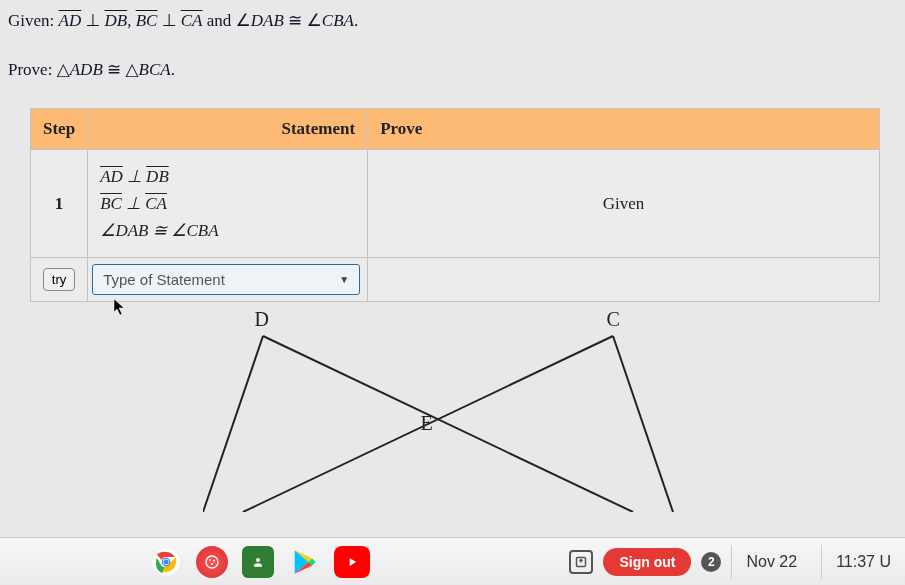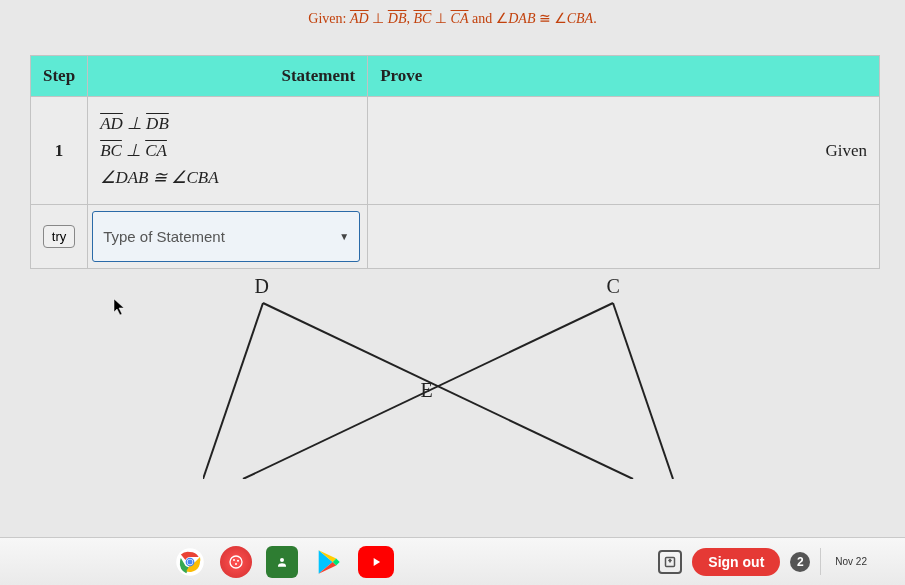--- a/index.html
+++ b/index.html
@@ -10,24 +10,23 @@
       background: #e8e8e8;
       color: #222;
       overflow: hidden;
       position: relative;
     }
     .content {
       padding: 0 8px;
       background: #e8e8e8;
     }
     .given-line, .prove-line {
-      font-size: 14px;
+      font-size: 17px;
       margin: 20px 0 28px 0;
-      color: #c2410c;
-      text-align: center;
+      color: #0f172a;
     }
     .given-line { margin-top: 10px; }
     .overline {
       text-decoration: overline;
       font-style: italic;
     }
     .math-italic { font-style: italic; }
     
     .proof-table {
       margin: 28px 22px 10px 22px;
@@ -38,47 +37,47 @@
     }
     .proof-table th, .proof-table td {
       border: 1px solid #c3c3c3;
       padding: 10px 12px;
       font-size: 17px;
       vertical-align: middle;
     }
     .proof-table th {
       font-weight: bold;
       text-align: left;
-      background: #5eead4;
+      background: #fdba74;
       font-family: Liberation Serif, serif;
     }
     .proof-table th.step-col { width: 48px; text-align: center; }
     .proof-table th.statement-col { width: 280px; text-align: right; }
     .proof-table th.reason-col { text-align: left; }
     .proof-table td.step-cell { text-align: center; font-weight: bold; }
     .proof-table td.statement-cell { text-align: left; }
     .proof-table td.statement-cell div { margin: 6px 0; font-style: italic; }
-    .proof-table td.reason-cell { text-align: right; }
+    .proof-table td.reason-cell { text-align: center; }
     
     .try-row td { padding: 6px 4px; }
     .try-btn {
       border: 1px solid #888;
       border-radius: 4px;
       padding: 3px 8px;
       font-size: 13px;
       background: #f0f0f0;
       cursor: pointer;
       font-family: Arial, sans-serif;
     }
     .type-select {
       width: 268px;
       border: 1.5px solid #2a6aa8;
       border-radius: 3px;
       background: #eef3f8;
-      padding: 16px 10px;
+      padding: 6px 10px;
       font-size: 15px;
       color: #555;
       display: flex;
       justify-content: space-between;
       align-items: center;
       cursor: pointer;
       font-family: Arial, sans-serif;
     }
     .caret { font-size: 10px; color: #444; }
     
@@ -103,21 +102,21 @@
     }
     
     .taskbar {
       position: absolute;
       left: 0; right: 0; bottom: 0;
       height: 48px;
       background: linear-gradient(#f7f7f7, #eaeaea);
       border-top: 1px solid #c9c9c9;
       display: flex;
       align-items: center;
-      padding: 0 24px;
+      padding: 0 0;
       font-family: Arial, sans-serif;
     }
     .taskbar .icons { display: flex; gap: 14px; margin-left: 150px; }
     .tb-icon {
       width: 32px; height: 32px;
       border-radius: 50%;
       display: flex; align-items: center; justify-content: center;
       cursor: pointer;
     }
     .taskbar .right { margin-left: auto; display: flex; align-items: center; gap: 10px; }
@@ -144,37 +143,41 @@
       border-radius: 50%;
       background: #555;
       color: #fff;
       display: flex; align-items: center; justify-content: center;
       font-size: 12px;
       font-weight: bold;
     }
     .date-box, .time-box {
       border-left: 1px solid #ccc;
       padding: 8px 14px;
-      font-size: 10px;
+      font-size: 16px;
       color: #333;
       text-align: center;
     }
   </style>
 </head>
 <body>
 
 <div class="content">
   <div class="given-line">
     <span>Given:</span>
     <span class="overline">AD</span> ⊥ <span class="overline">DB</span>,
     <span class="overline">BC</span> ⊥ <span class="overline">CA</span>
     <span>and</span>
     ∠<span class="math-italic">DAB</span> ≅ ∠<span class="math-italic">CBA</span>.
   </div>
 
+  <div class="prove-line">
+    <span>Prove:</span>
+    △<span class="math-italic">ADB</span> ≅ △<span class="math-italic">BCA</span>.
+  </div>
 
   <table class="proof-table">
     <thead>
       <tr>
         <th class="step-col">Step</th>
         <th class="statement-col">Statement</th>
         <th class="reason-col">Prove</th>
       </tr>
     </thead>
     <tbody>
@@ -265,14 +268,15 @@
   <div class="right">
     <div class="tb-square">
       <svg width="12" height="12" viewBox="0 0 24 24" fill="none" stroke="#555" stroke-width="3">
           <rect x="3" y="3" width="18" height="18" rx="2"></rect>
           <path d="M12 7v6M9 10l3-3 3 3"></path>
         </svg>
     </div>
     <button class="signout">Sign out</button>
     <div class="badge">2</div>
     <div class="date-box">Nov 22</div>
+    <div class="time-box">11:37 U</div>
   </div>
 </div>
 
 </body></html>

